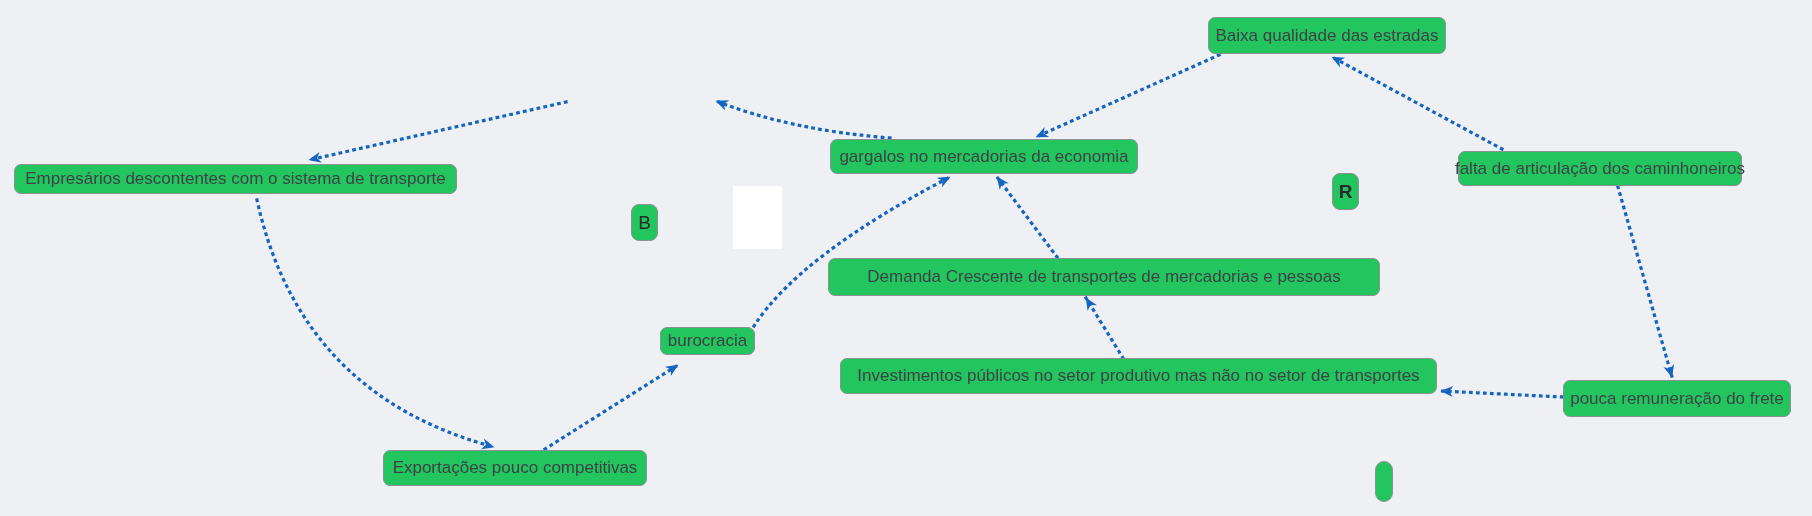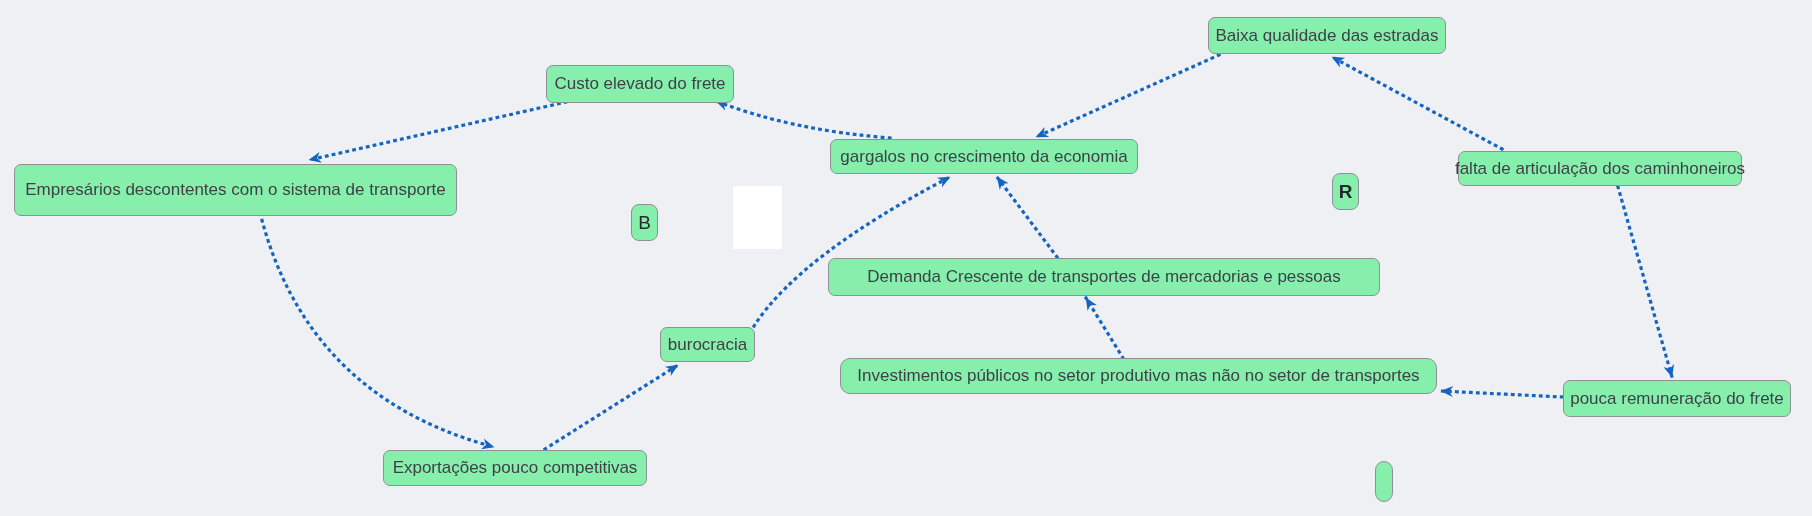--- a/index.html
+++ b/index.html
@@ -16,21 +16,21 @@
     position: absolute;
     left: 0;
     top: 0;
     pointer-events: none;
   }
   .node {
     position: absolute;
     display: flex;
     align-items: center;
     justify-content: center;
-    background: #86efac;
+    background: #22c55e;
     border: 1.4px solid #8d9196;
     border-radius: 7px;
     box-sizing: border-box;
     white-space: nowrap;
     font-size: 17px;
     color: #3e4247;
     z-index: 2;
   }
   .node.loop-label {
     font-size: 19px;
@@ -63,42 +63,39 @@
       <path d="M1219,55 L1036,137" fill="none" stroke="#1565c0" stroke-width="3.2" stroke-dasharray="0.6 6.4" stroke-linecap="square" marker-end="url(#arrowhead)"></path>
       <path d="M1502,149 L1332,57" fill="none" stroke="#1565c0" stroke-width="3.2" stroke-dasharray="0.6 6.4" stroke-linecap="square" marker-end="url(#arrowhead)"></path>
       <path d="M1618,187 L1672,377" fill="none" stroke="#1565c0" stroke-width="3.2" stroke-dasharray="0.6 6.4" stroke-linecap="square" marker-end="url(#arrowhead)"></path>
       <path d="M1562,397 L1441,391" fill="none" stroke="#1565c0" stroke-width="3.2" stroke-dasharray="0.6 6.4" stroke-linecap="square" marker-end="url(#arrowhead)"></path>
       <path d="M1123,358 L1086,298" fill="none" stroke="#1565c0" stroke-width="3.2" stroke-dasharray="0.6 6.4" stroke-linecap="square" marker-end="url(#arrowhead)"></path>
       <path d="M1057,257 L997,177" fill="none" stroke="#1565c0" stroke-width="3.2" stroke-dasharray="0.6 6.4" stroke-linecap="square" marker-end="url(#arrowhead)"></path>
       <path d="M754,326 Q800,255 950,177" fill="none" stroke="#1565c0" stroke-width="3.2" stroke-dasharray="0.6 6.4" stroke-linecap="square" marker-end="url(#arrowhead)"></path>
       <path d="M545,449 L678,365" fill="none" stroke="#1565c0" stroke-width="3.2" stroke-dasharray="0.6 6.4" stroke-linecap="square" marker-end="url(#arrowhead)"></path>
       <path d="M257,200 Q300,395 494,447" fill="none" stroke="#1565c0" stroke-width="3.2" stroke-dasharray="0.6 6.4" stroke-linecap="square" marker-end="url(#arrowhead)"></path>
     </svg>
-    <div class="node" style="left: 14px; top: 164px; width: 443px; height: 52px;">
+    <div class="node" style="left: 14px; top: 164px; width: 443px; height: 30px;">
       <span>Empresários descontentes com o sistema de transporte</span>
-    </div>
-    <div class="node" style="left: 546px; top: 65px; width: 188px; height: 38px;">
-      <span>Custo elevado do frete</span>
     </div>
     <div class="node" style="left: 1208px; top: 17px; width: 238px; height: 37px;">
       <span>Baixa qualidade das estradas</span>
     </div>
     <div class="node" style="left: 830px; top: 139px; width: 308px; height: 35px;">
-      <span>gargalos no crescimento da economia</span>
+      <span>gargalos no mercadorias da economia</span>
     </div>
     <div class="node" style="left: 1458px; top: 151px; width: 284px; height: 35px;">
       <span>falta de articulação dos caminhoneiros</span>
     </div>
     <div class="node" style="left: 828px; top: 258px; width: 552px; height: 38px;">
       <span>Demanda Crescente de transportes de mercadorias e pessoas</span>
     </div>
-    <div class="node" style="left: 660px; top: 327px; width: 95px; height: 35px;">
+    <div class="node" style="left: 660px; top: 327px; width: 95px; height: 28px;">
       <span>burocracia</span>
     </div>
-    <div class="node" style="left: 840px; top: 358px; width: 597px; height: 36px; border-radius: 10px;">
+    <div class="node" style="left: 840px; top: 358px; width: 597px; height: 36px;">
       <span>Investimentos públicos no setor produtivo mas não no setor de transportes</span>
     </div>
     <div class="node" style="left: 1563px; top: 380px; width: 228px; height: 37px; text-align: center;">
       <span>pouca remuneração do frete</span>
     </div>
     <div class="node" style="left: 383px; top: 450px; width: 264px; height: 36px;">
       <span>Exportações pouco competitivas</span>
     </div>
     <div class="node loop-label" style="left: 631px; top: 204px; width: 27px; height: 37px;">
       <span>B</span>

